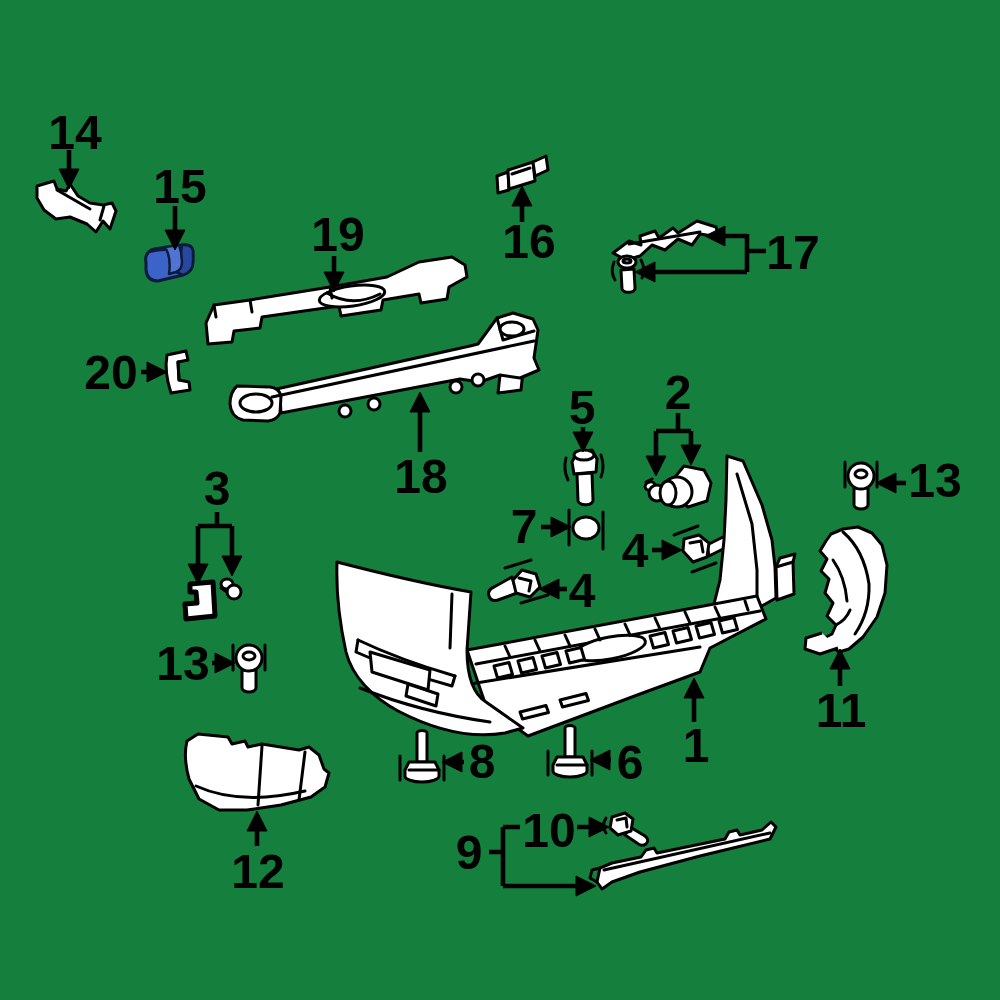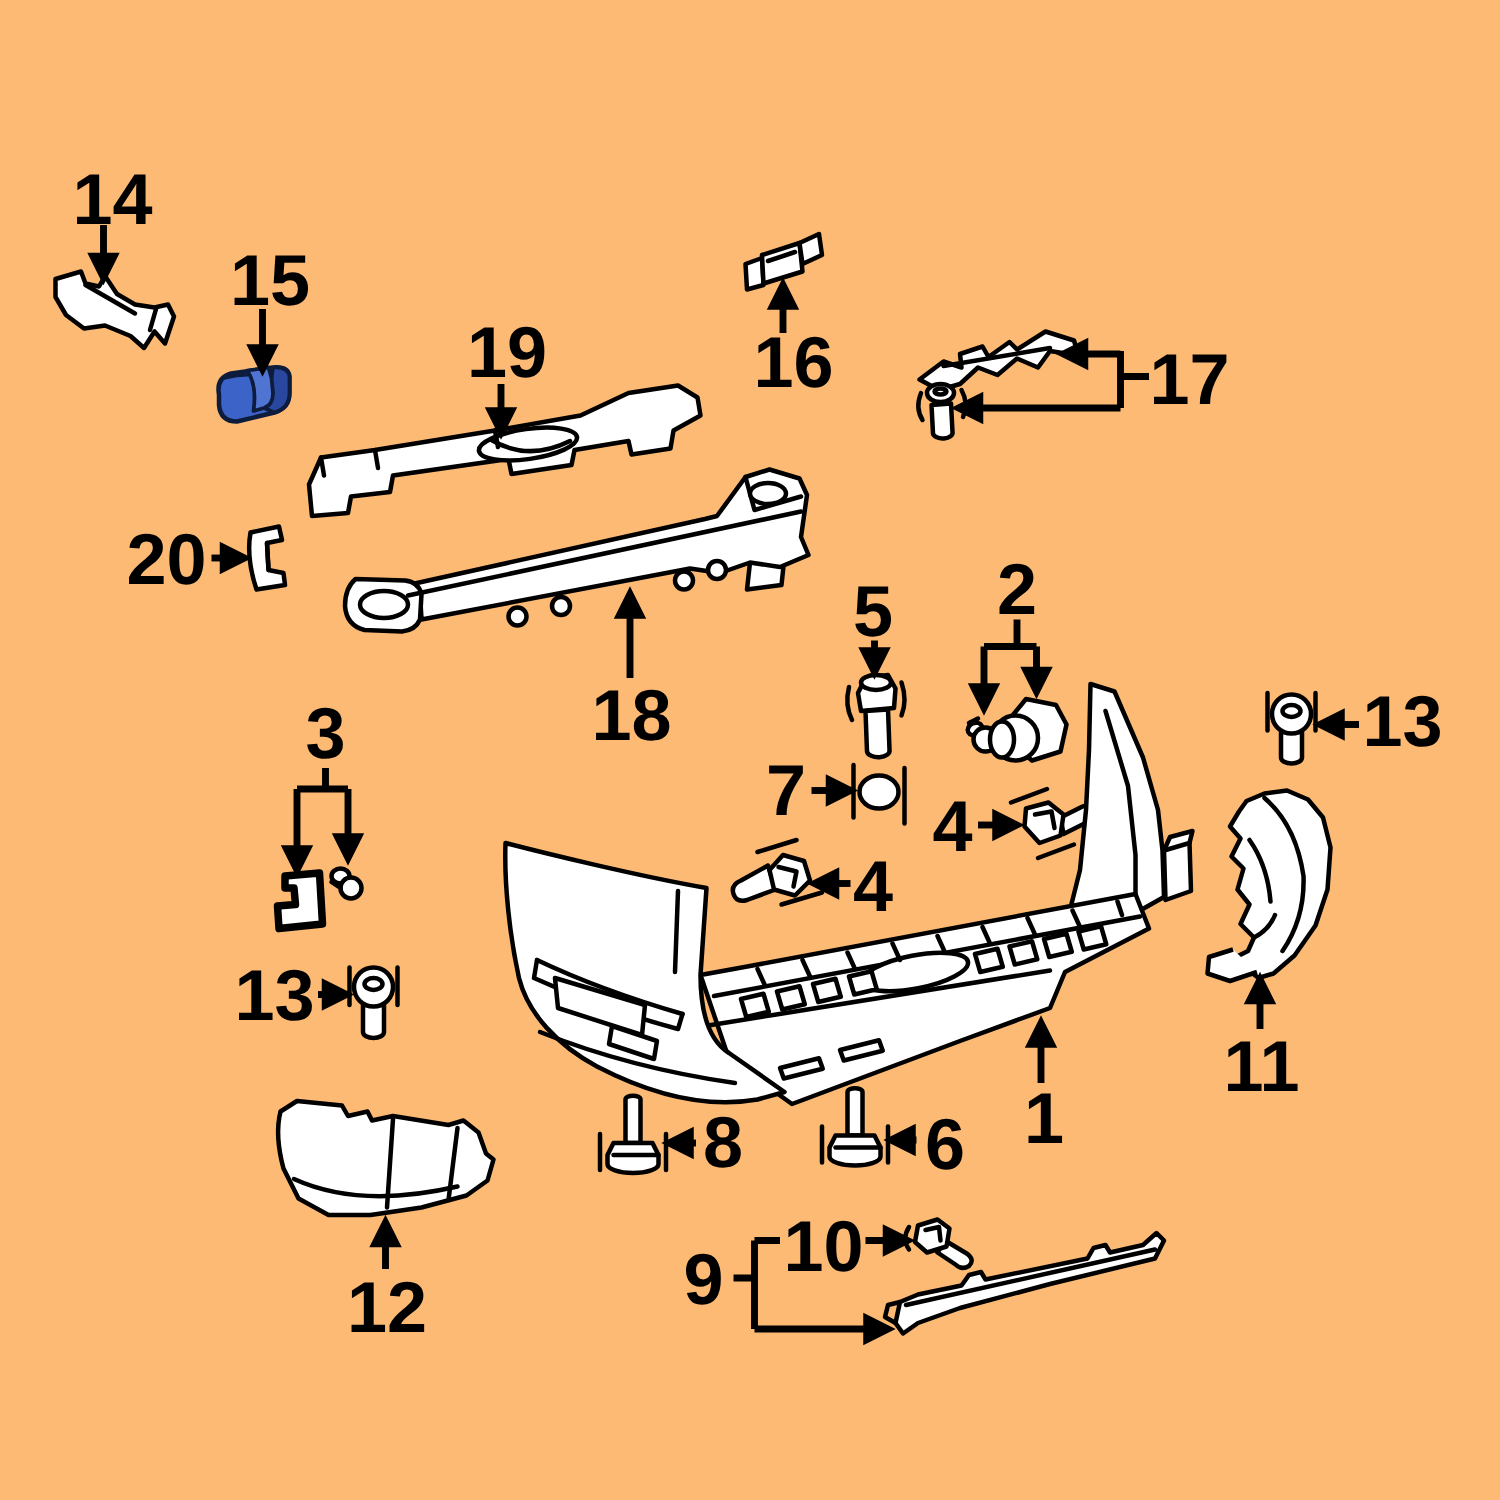--- a/index.html
+++ b/index.html
@@ -1,16 +1,16 @@
 <!DOCTYPE html>
 <html><head>
 <meta charset="utf-8">
 <style>
   html,body{margin:0;padding:0;background:#fff}
-  .canvas{position:relative;width:1000px;height:1000px;background:#fdba74;overflow:hidden}
+  .canvas{position:relative;width:1000px;height:1000px;background:#15803d;overflow:hidden}
   svg{position:absolute;left:0;top:0}
   .callout{font:700 48px "Liberation Sans","DejaVu Sans",sans-serif;fill:#000}
   .ln{fill:none;stroke:#000;stroke-width:3;stroke-linejoin:round;stroke-linecap:round}
   .fw{fill:#fff;stroke:#000;stroke-width:3;stroke-linejoin:round}
   .thick{stroke-width:5}
   .ar{fill:none;stroke:#000;stroke-width:4.6;stroke-linecap:butt;stroke-linejoin:miter}
   .ah{fill:#000;stroke:#000;stroke-width:1}
   .blue1{fill:#3c63c8;stroke:#0d1b3d;stroke-width:3;stroke-linejoin:round}
   .blue2{fill:#2a479f;stroke:#0d1b3d;stroke-width:2.5;stroke-linejoin:round}
   .blue3{fill:#4f74d2;stroke:#0d1b3d;stroke-width:2.5;stroke-linejoin:round}

